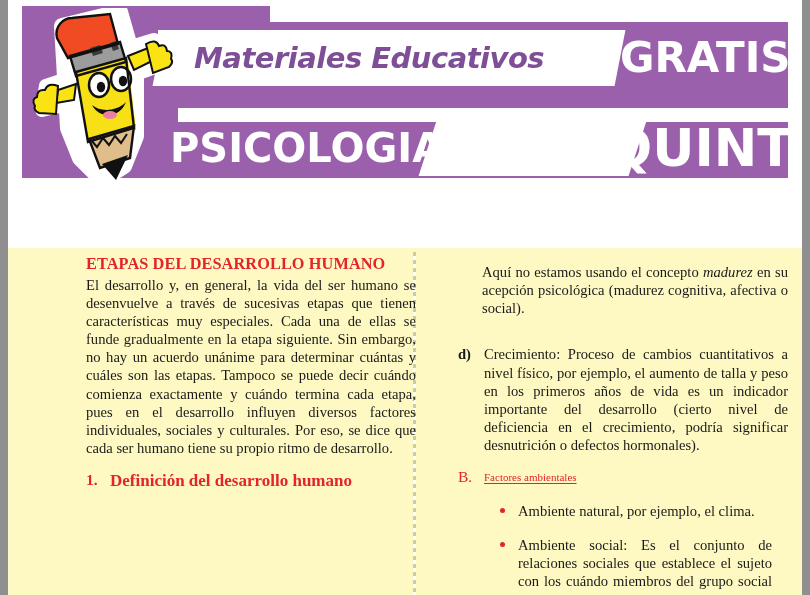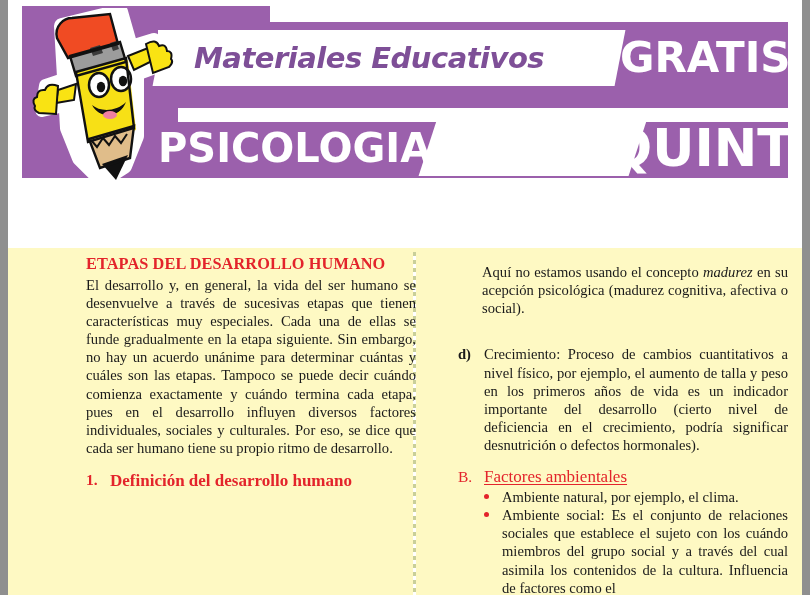--- a/index.html
+++ b/index.html
@@ -60,21 +60,21 @@
   .band-row2-white{
     position:absolute;left:170px;top:108px;width:610px;height:14px;
     background:#ffffff;
   }
   .band-paral{
     position:absolute;left:420px;top:118px;width:210px;height:58px;
     background:#ffffff;
     transform:skewX(-18deg);
   }
   .txt-psico{
-    position:absolute;left:150px;top:122px;width:300px;height:52px;
+    position:absolute;left:162px;top:122px;width:300px;height:52px;
     line-height:52px;
     font-family:"DejaVu Sans", sans-serif;
     font-weight:bold;font-size:40px;letter-spacing:0px;
     color:#ffffff;white-space:nowrap;
   }
   .txt-quinto{
     position:absolute;left:600px;top:122px;width:190px;height:52px;
     line-height:52px;text-align:right;
     font-family:"DejaVu Sans", sans-serif;
     font-weight:bold;font-size:52px;
@@ -147,26 +147,26 @@
     width:26px;flex:none;font-weight:bold;font-size:14.6px;color:#1a1a1a;
   }
   .letitem .ltxt{flex:1;text-align:justify;}
 
   
   .lethead{display:flex;margin:0;}
   .lethead .bmark{
     width:26px;flex:none;color:#e3242b;font-weight:normal;font-size:15.5px;
   }
   .lethead .btxt{
-    color:#e3242b;font-size:17px;text-decoration:underline;
+    color:#e3242b;font-size:11px;text-decoration:underline;
     text-underline-offset:2px;
   }
   ul.bul{margin:2px 0 0 0;padding:0;list-style:none;}
   ul.bul li{
-    position:relative;padding-left:44px;margin:0;text-align:justify;
+    position:relative;padding-left:44px;margin:16px;text-align:justify;
   }
   ul.bul li .dot{
     position:absolute;left:26px;top:6px;width:5px;height:5px;
     background:#e3242b;border-radius:50%;
   }
   b.lead{font-weight:normal;}
   i.ital{}
 </style>
 </head>
 <body>

